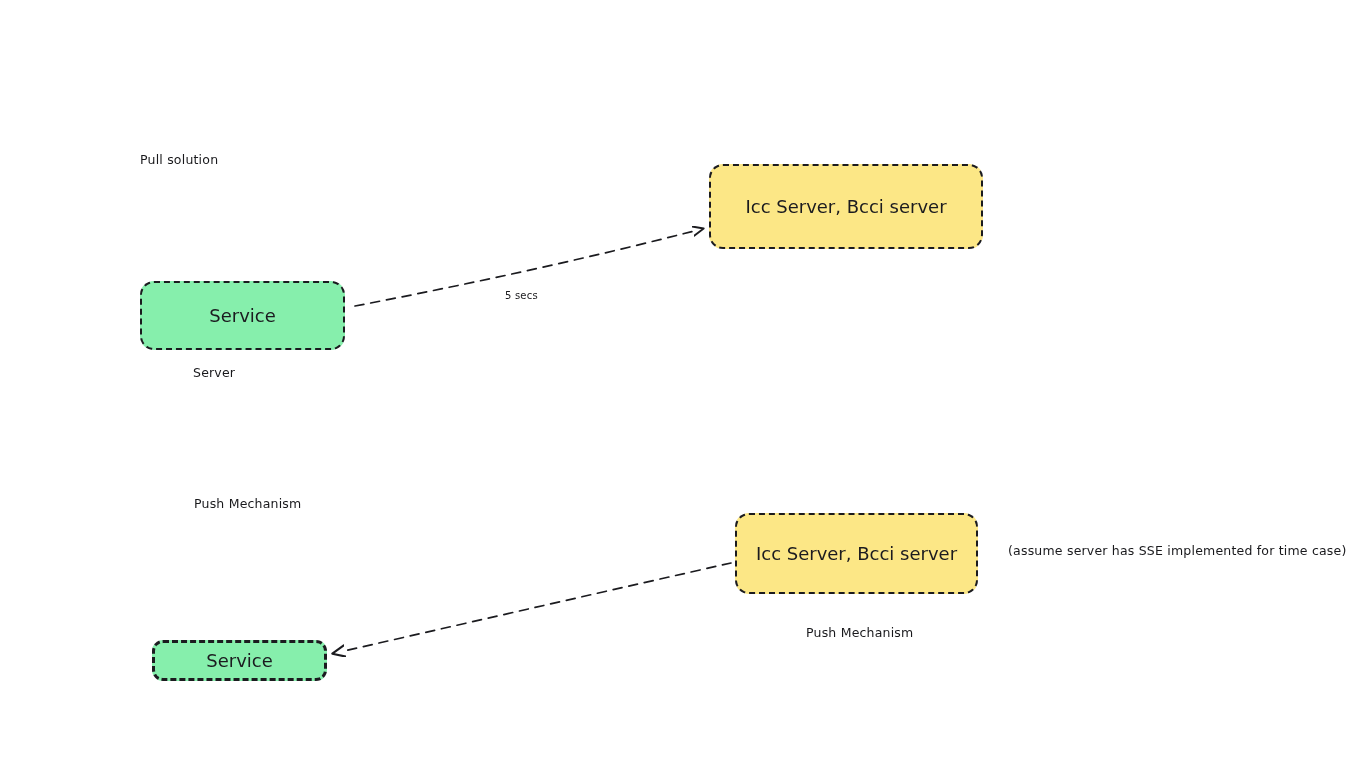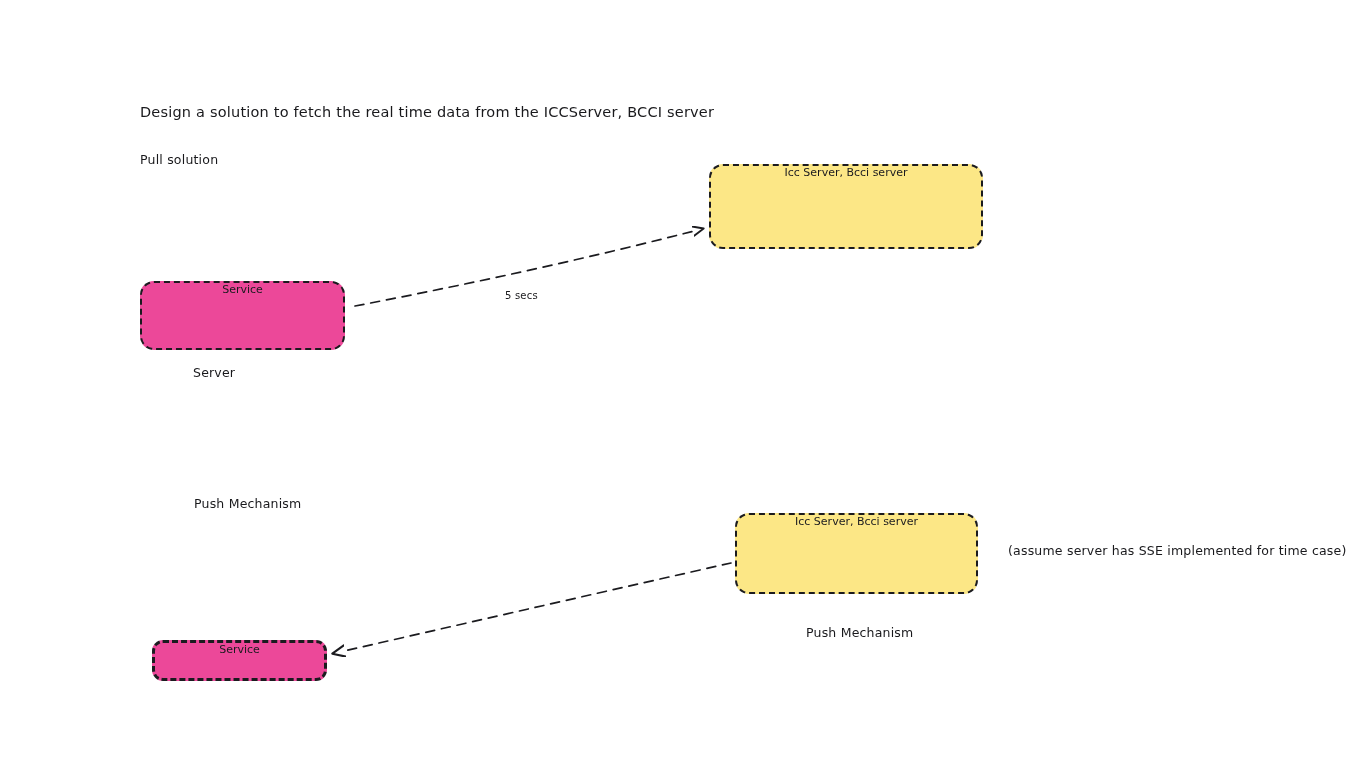--- a/index.html
+++ b/index.html
@@ -81,38 +81,38 @@
     left: 1008px;
     top: 543px;
     font-size: 12.5px;
   }
 
   
   .node {
     position: absolute;
     box-sizing: border-box;
     display: flex;
-    align-items: flex-start;
+    align-items: center;
     justify-content: center;
     border-style: dashed;
     border-color: #1b1b1f;
-    font-size: 11px;
+    font-size: 18px;
     text-align: center;
   }
 
   .node-label {
     pointer-events: none;
   }
 
   .node.yellow {
     background: #fce786;
   }
 
   .node.green {
-    background: #ec4899;
+    background: #86efac;
   }
 
   #node-icc-server-top {
     left: 709px;
     top: 164px;
     width: 274px;
     height: 85px;
     border-width: 2.2px;
     border-radius: 14px;
   }
@@ -161,21 +161,20 @@
 
     <g>
       <path d="M355,306 C470,284 585,259 694,231" fill="none" stroke="#1b1b1f" stroke-width="1.7" stroke-dasharray="9 7" stroke-linecap="round" marker-end="url(#arrowhead-right)"></path>
     </g>
 
     <g>
       <path d="M731,563 C620,588 480,620 344,651" fill="none" stroke="#1b1b1f" stroke-width="1.7" stroke-dasharray="9 7" stroke-linecap="round" marker-end="url(#arrowhead-left)"></path>
     </g>
   </svg>
 
-  <div class="txt" id="title">Design a solution to fetch the real time data from the ICCServer, BCCI server</div>
 
   <div class="txt" id="pull-label">Pull solution</div>
 
   <div class="txt" id="push-label">Push Mechanism</div>
 
   <div class="node yellow" id="node-icc-server-top">
     <span class="node-label">Icc Server, Bcci server</span>
   </div>
 
   <div class="node green" id="node-service-top">

